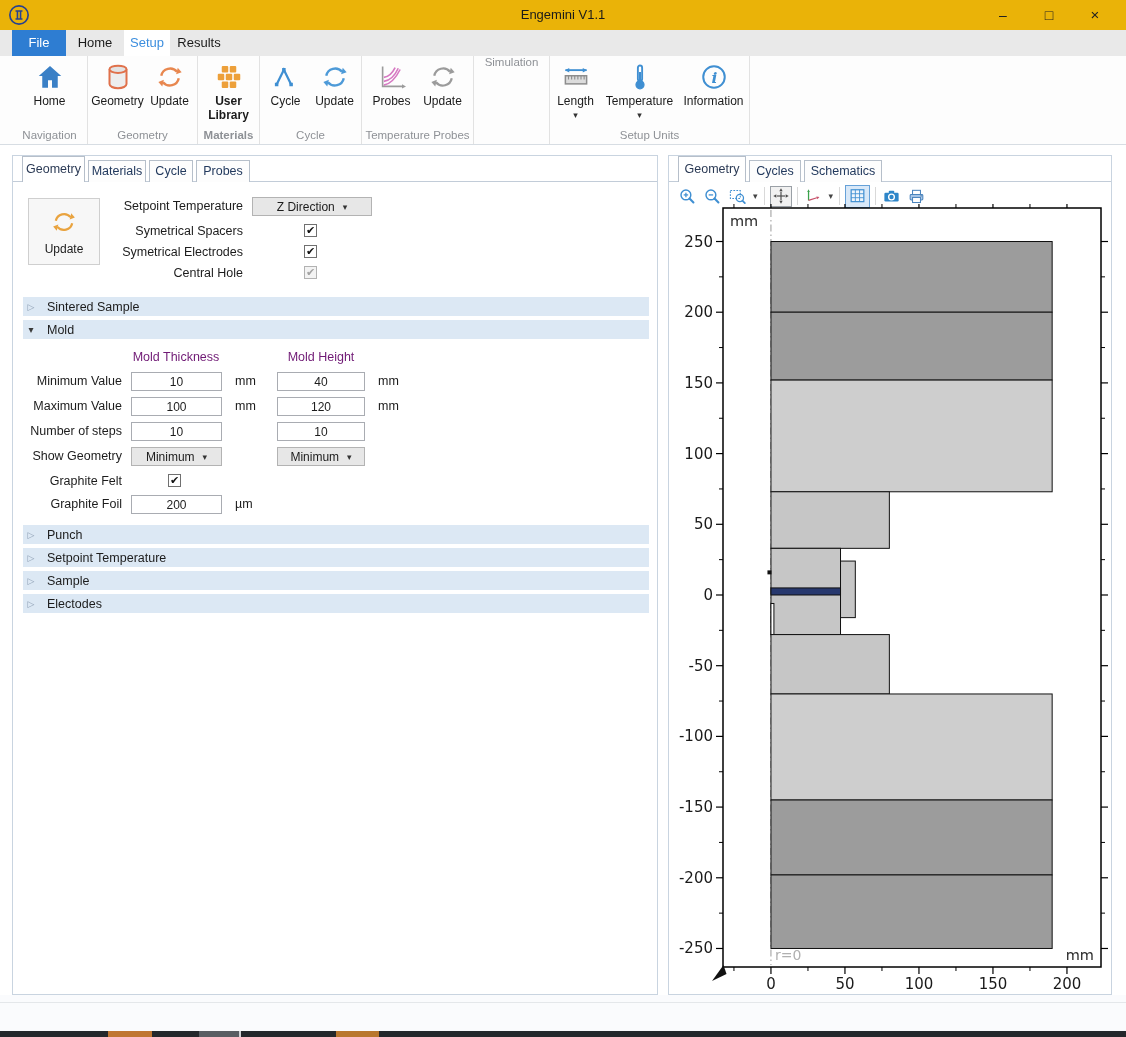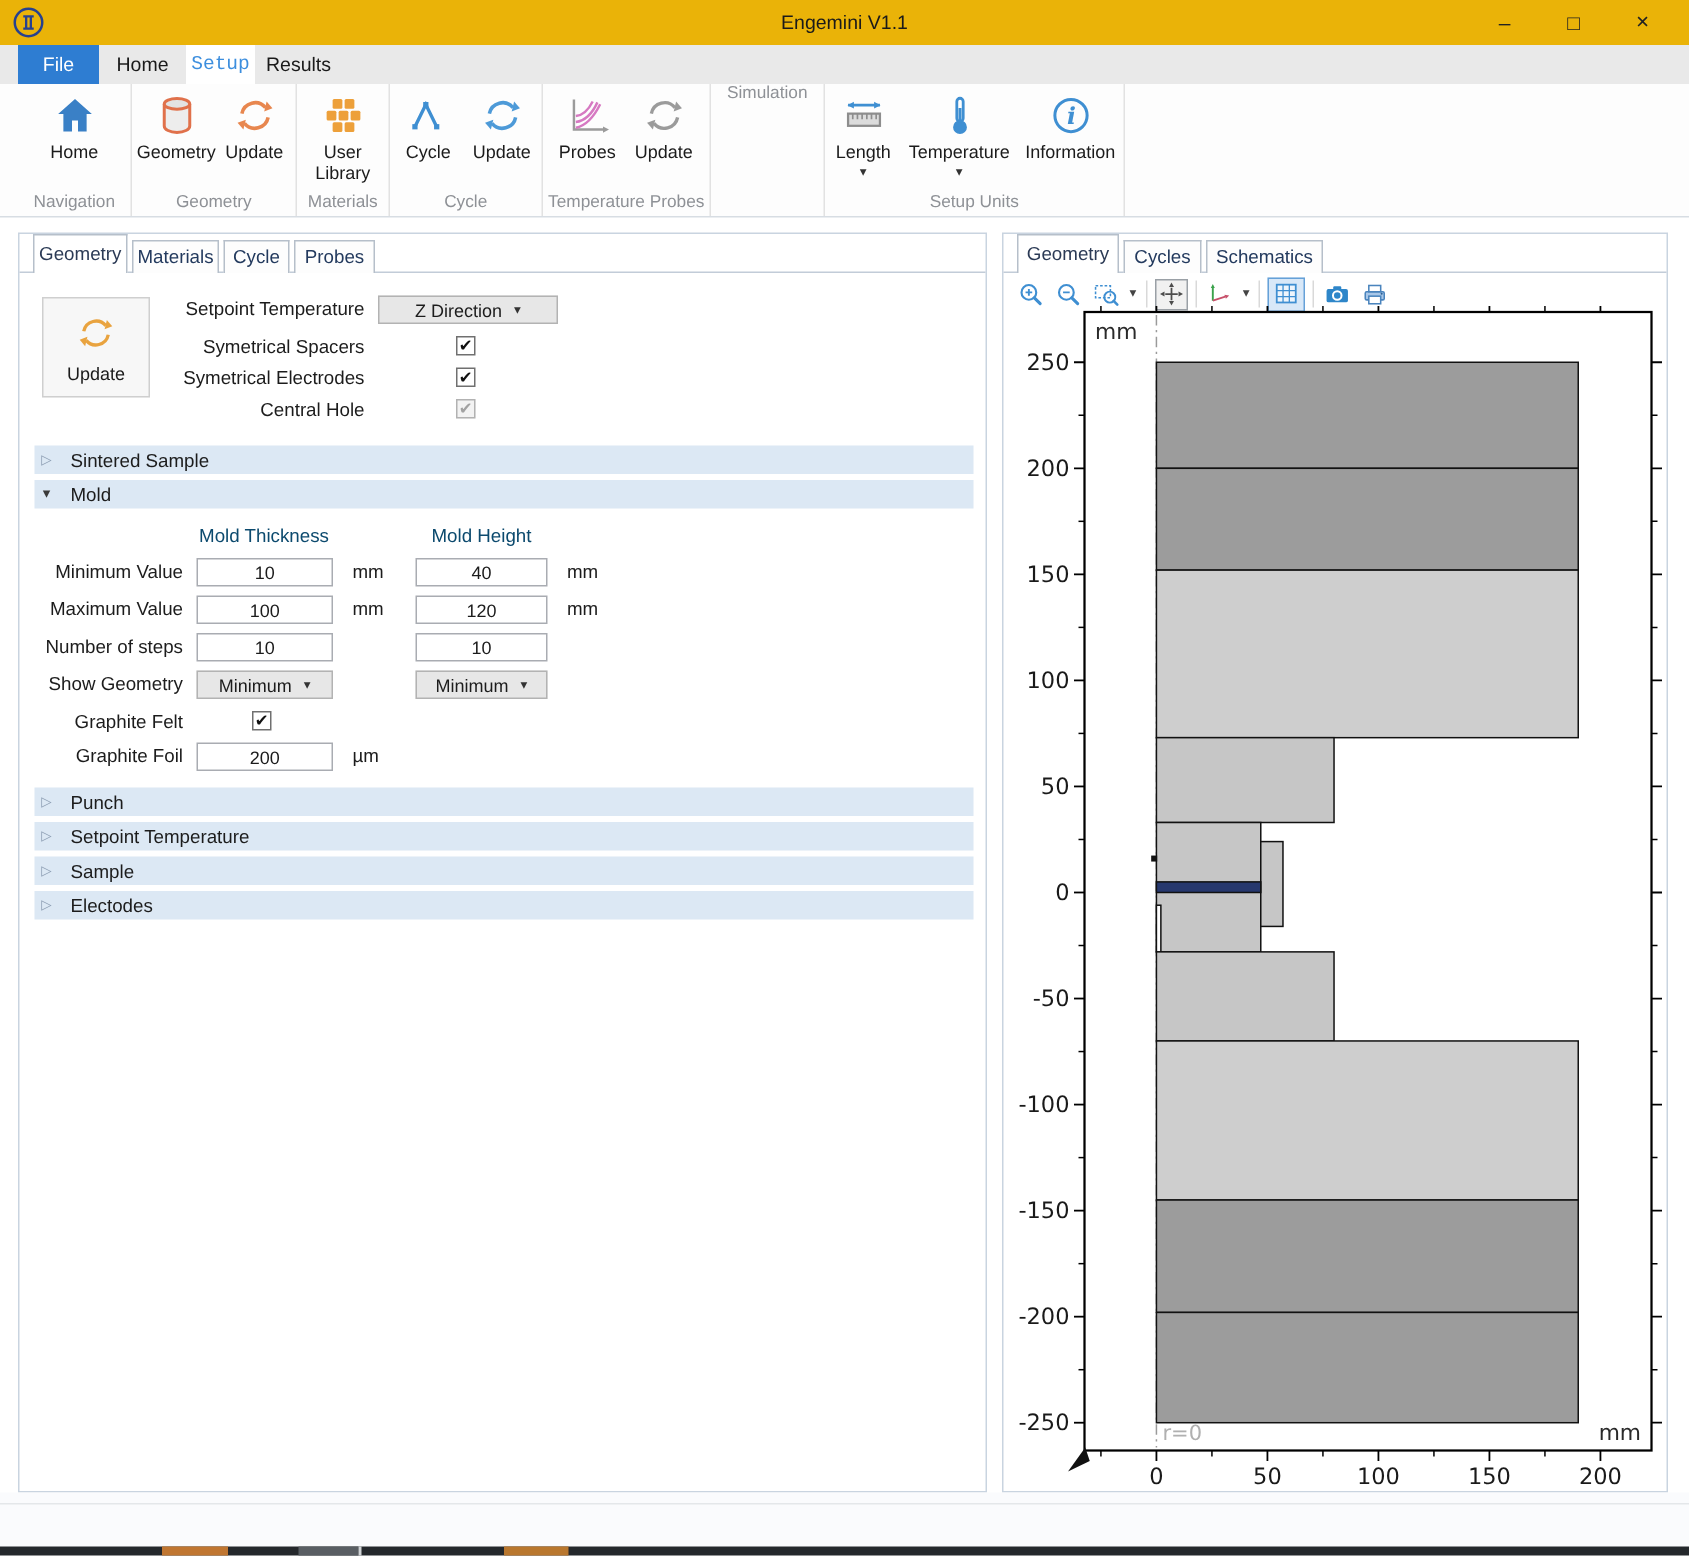--- a/index.html
+++ b/index.html
@@ -7,21 +7,21 @@
   
   .titlebar{position:absolute;left:0;top:0;width:1126px;height:30px;background:#eab308;}
   .appicon{position:absolute;left:8px;top:4px;width:22px;height:22px;}
   .wtitle{position:absolute;left:0;top:0;width:1126px;height:30px;line-height:30px;text-align:center;
     font-size:13px;color:#1a1a1a;}
   .wctl{position:absolute;top:0;width:34px;height:30px;line-height:30px;text-align:center;font-size:14px;color:#222;}
   
   .menubar{position:absolute;left:0;top:30px;width:1126px;height:26px;background:#e9e9e9;}
   .mtab{position:absolute;top:0;height:26px;line-height:26px;text-align:center;font-size:13px;color:#1a1a1a;}
   .mtab.file{background:#2e7dd2;color:#fff;}
-  .mtab.selected{background:#fff;color:#3c8ede;font-family:Liberation Mono, monospace;}
+  .mtab.selected{background:#fff;color:#3c8ede;}
   
   .ribbon{position:absolute;left:0;top:56px;width:1126px;height:89px;background:#fdfdfd;
     border-bottom:1px solid #d7dde3;box-sizing:border-box;display:flex;padding-left:12px;}
   .rgroup{display:flex;flex-direction:column;border-right:1px solid #e2e2e2;box-sizing:border-box;height:88px;}
   .rgroup .btns{flex:1;display:flex;justify-content:center;align-items:flex-start;padding-top:4px;}
   .rbtn{display:flex;flex-direction:column;align-items:center;padding-top:2px;}
   .rbtn .ic{width:30px;height:30px;display:block;}
   .rbtn .ic svg{width:30px;height:30px;display:block;}
   .rbtn .lbl{font-size:12px;color:#1b1b1b;text-align:center;line-height:1.15;margin-top:3px;white-space:pre-line;}
   .rbtn .drop{font-size:9px;color:#333;margin-top:1px;font-family:"DejaVu Sans",sans-serif;}
@@ -43,21 +43,21 @@
     font-size:12px;color:#1c1c1c;display:flex;align-items:center;justify-content:center;gap:8px;}
   .dd .caret{font-size:9px;color:#333;font-family:"DejaVu Sans",sans-serif;}
   .cb{position:absolute;width:13px;height:13px;box-sizing:border-box;border:1px solid #707070;background:#fff;
     font-size:11px;line-height:11px;text-align:center;color:#111;font-family:"DejaVu Sans",sans-serif;}
   .cb.disabled{border-color:#b2b2b2;color:#a2a2a2;background:#f3f3f3;}
   .section{position:absolute;left:10px;width:626px;height:19px;background:#dce8f4;display:flex;align-items:center;}
   .section .mk{width:16px;text-align:center;font-family:"DejaVu Sans",sans-serif;}
   .mk-c{font-size:9px;color:#8fa0b5;}
   .mk-e{font-size:10px;color:#3a3a3a;}
   .section .slabel{font-size:12.5px;color:#1c1c1c;margin-left:8px;}
-  .colhead{position:absolute;font-size:12.5px;color:#0c4a6e;text-align:center;line-height:19px;}
+  .colhead{position:absolute;font-size:12.5px;color:#701a75;text-align:center;line-height:19px;}
   .inp{position:absolute;height:19px;box-sizing:border-box;border:1px solid #a9acb2;background:#fff;
     font:12px "Liberation Sans",sans-serif;color:#1c1c1c;text-align:center;padding:0;}
   .unit{position:absolute;font-size:12.5px;color:#1c1c1c;line-height:19px;}
   
   .gtoolbar{position:absolute;left:8px;top:28px;height:24px;display:flex;align-items:center;gap:5px;}
   .tbi{width:20px;height:20px;display:flex;align-items:center;justify-content:center;}
   .tbi svg{width:19px;height:19px;display:block;}
   .tbtn{box-sizing:border-box;display:flex;align-items:center;justify-content:center;}
   .tbtn.extents{width:22px;height:21px;border:1px solid #9aa0a6;background:#f1f1f1;}
   .tbtn.grid{width:25px;height:23px;border:1px solid #66a1d8;background:#d8e8f8;}
@@ -133,21 +133,21 @@
               <path d="M19 13 A 7.2 7.2 0 0 1 6.4 16.2" stroke="#e8874f" stroke-width="1.9"></path>
               <path d="M7.1 14.2 L2.7 15.9 L5.8 19.5 Z" fill="#e8874f"></path>
             </svg>
         </span>
         <span class="lbl">Update</span>
       </div>
     </div>
     <div class="glabel">Geometry</div>
   </div>
 
-  <div class="rgroup" style="width:62px;">
+  <div class="rgroup" style="width:62px;font-weight:bold;">
     <div class="btns">
       <div class="rbtn" style="width:58px;">
         <span class="ic">
           <svg viewBox="0 0 24 24" fill="#eda03a">
               <rect x="6.2" y="3.2" width="5.2" height="5.2" rx="0.8"></rect>
               <rect x="12.6" y="3.2" width="5.2" height="5.2" rx="0.8"></rect>
               <rect x="3" y="9.4" width="5.2" height="5.2" rx="0.8"></rect>
               <rect x="9.4" y="9.4" width="5.2" height="5.2" rx="0.8"></rect>
               <rect x="15.8" y="9.4" width="5.2" height="5.2" rx="0.8"></rect>
               <rect x="6.2" y="15.6" width="5.2" height="5.2" rx="0.8"></rect>

